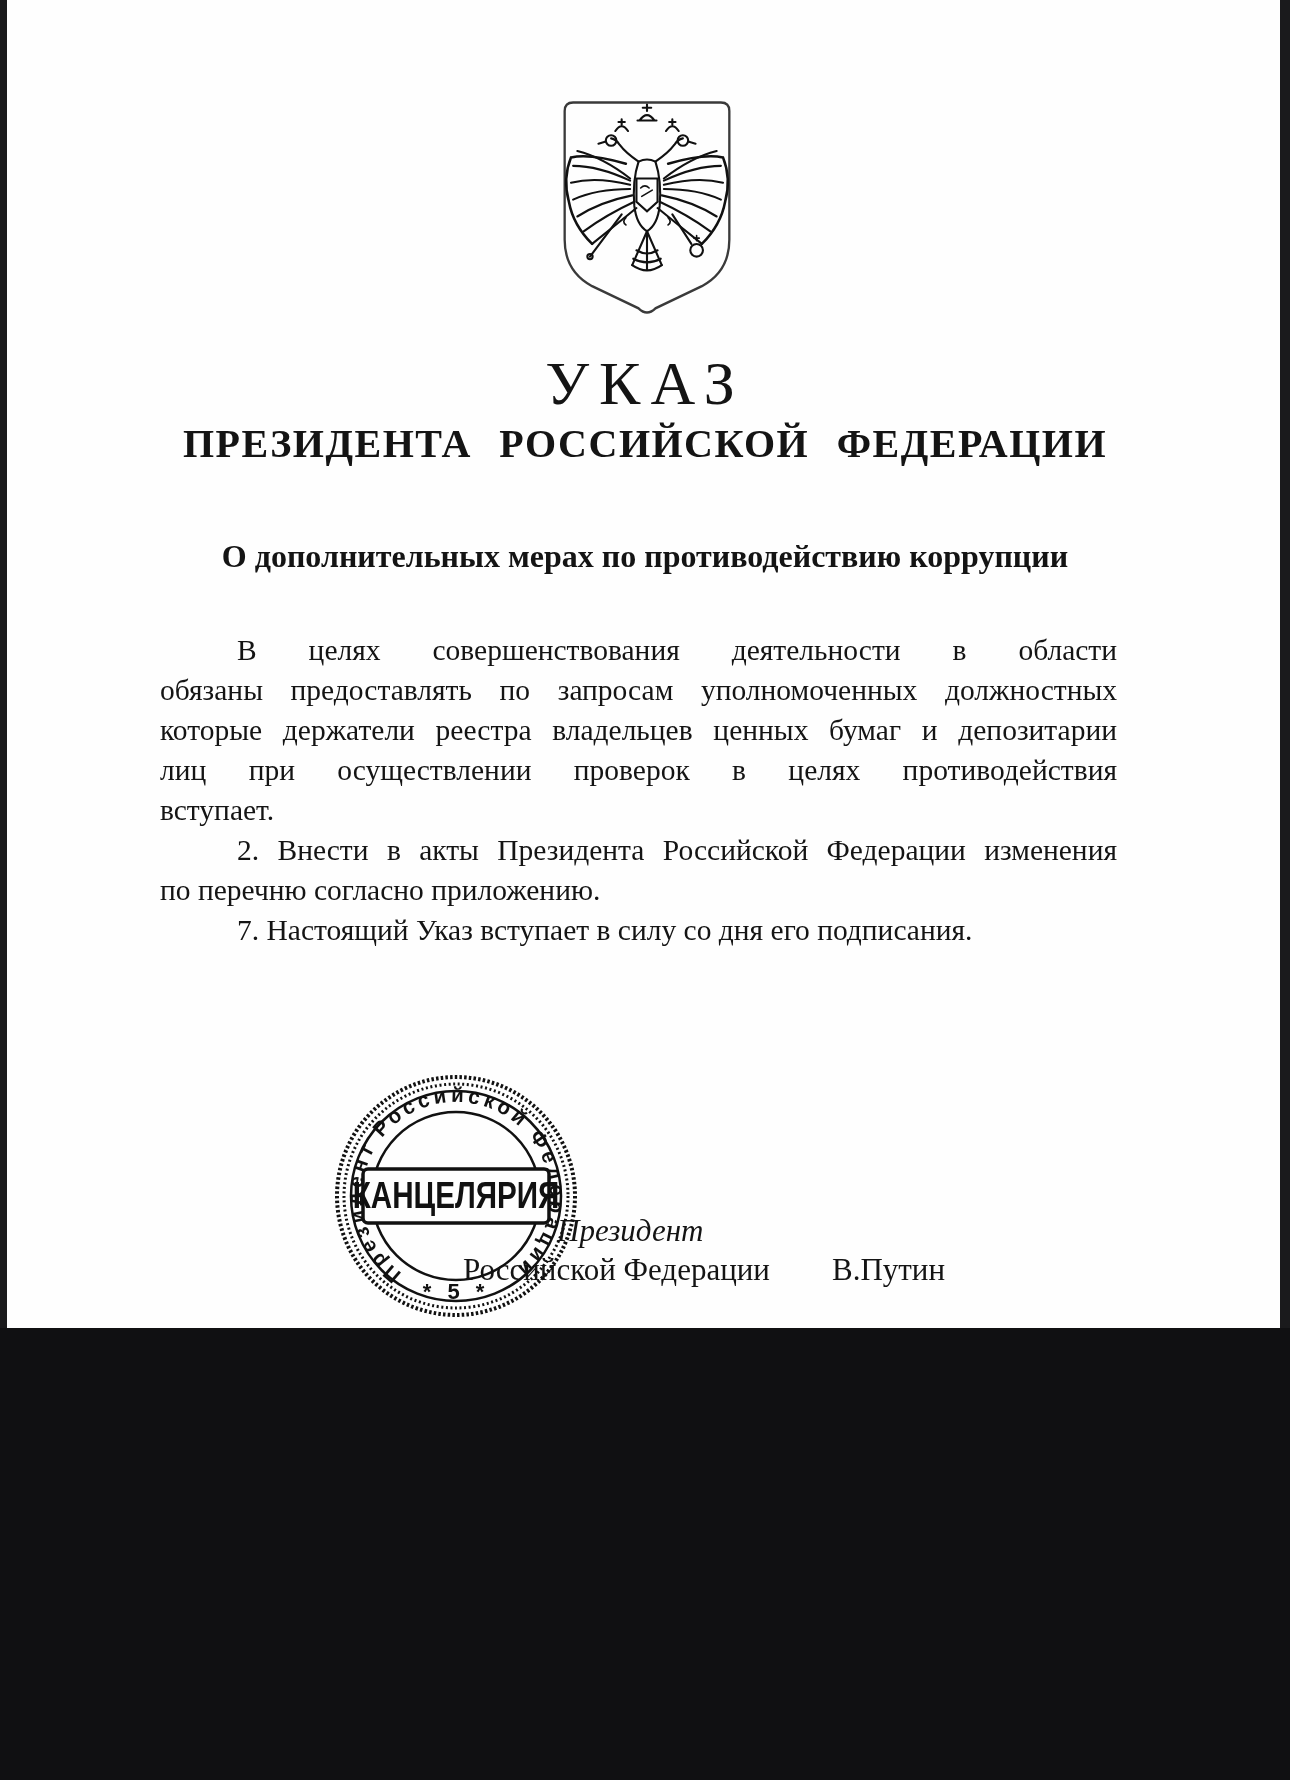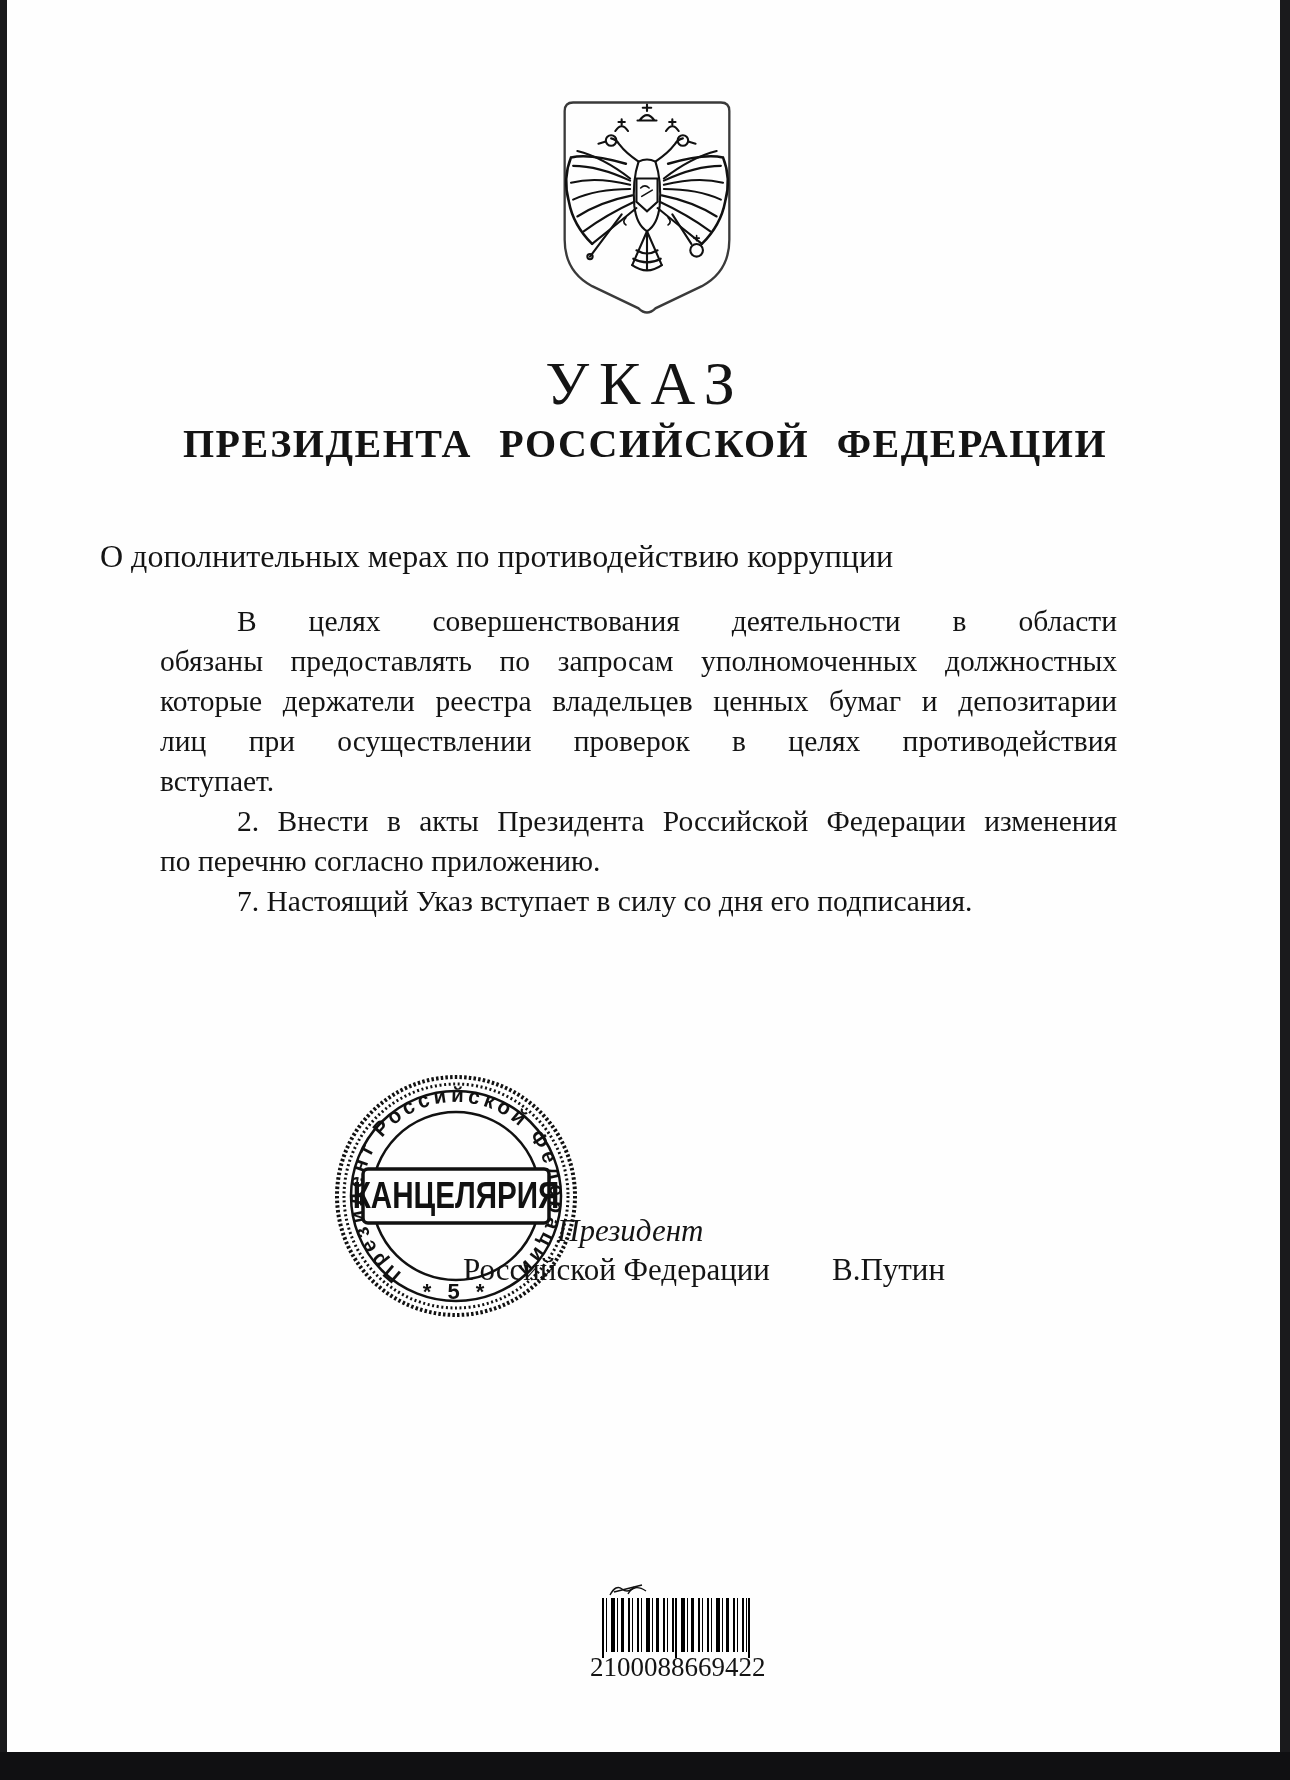--- a/index.html
+++ b/index.html
@@ -1,31 +1,31 @@
 <!DOCTYPE html>
 <html><head>
 <meta charset="utf-8">
 <style>
   html,body{margin:0;padding:0;background:#101012;}
-  .screen{position:relative;width:1290px;height:1752px;background:#fefefe;overflow:hidden;
+  .screen{position:relative;width:1290px;height:1328px;background:#fefefe;overflow:hidden;
           font-family:"Liberation Serif","DejaVu Serif",serif;color:#141414;}
   .edge{position:absolute;top:0;bottom:0;background:#1a1a1c;}
   .edge.left{left:0;width:7px;}
   .edge.right{right:0;width:10px;}
 
   .emblem{position:absolute;left:552px;top:96px;width:190px;height:222px;}
 
   .doc-type{position:absolute;left:0;right:0;top:348px;text-align:center;
             font-size:62px;letter-spacing:10px;font-weight:400;}
   .doc-subtitle{position:absolute;left:0;right:0;top:420px;text-align:center;
             font-size:40px;letter-spacing:1.5px;word-spacing:16px;font-weight:700;}
-  .subject{position:absolute;left:100px;right:100px;top:538px;text-align:left;
-            font-size:32px;font-weight:400;}
+  .subject{position:absolute;left:100px;right:100px;top:538px;text-align:center;
+            font-size:32px;font-weight:700;}
 
-  .body-block{position:absolute;left:160px;top:601px;width:957px;
+  .body-block{position:absolute;left:160px;top:630px;width:957px;
             font-size:29.5px;line-height:40px;}
   .bline{white-space:pre-wrap;}
   .bline.ind{padding-left:77px;}
   .bline.just{text-align:justify;text-align-last:justify;}
 
   .sig-line1{position:absolute;left:557px;top:1213px;font-size:31px;font-style:italic;}
   .sig-line2{position:absolute;left:463px;top:1252px;font-size:31px;}
   .sig-name{position:absolute;left:832px;top:1252px;font-size:31px;}
 
   .stamp{position:absolute;left:326px;top:1066px;width:260px;height:260px;}

